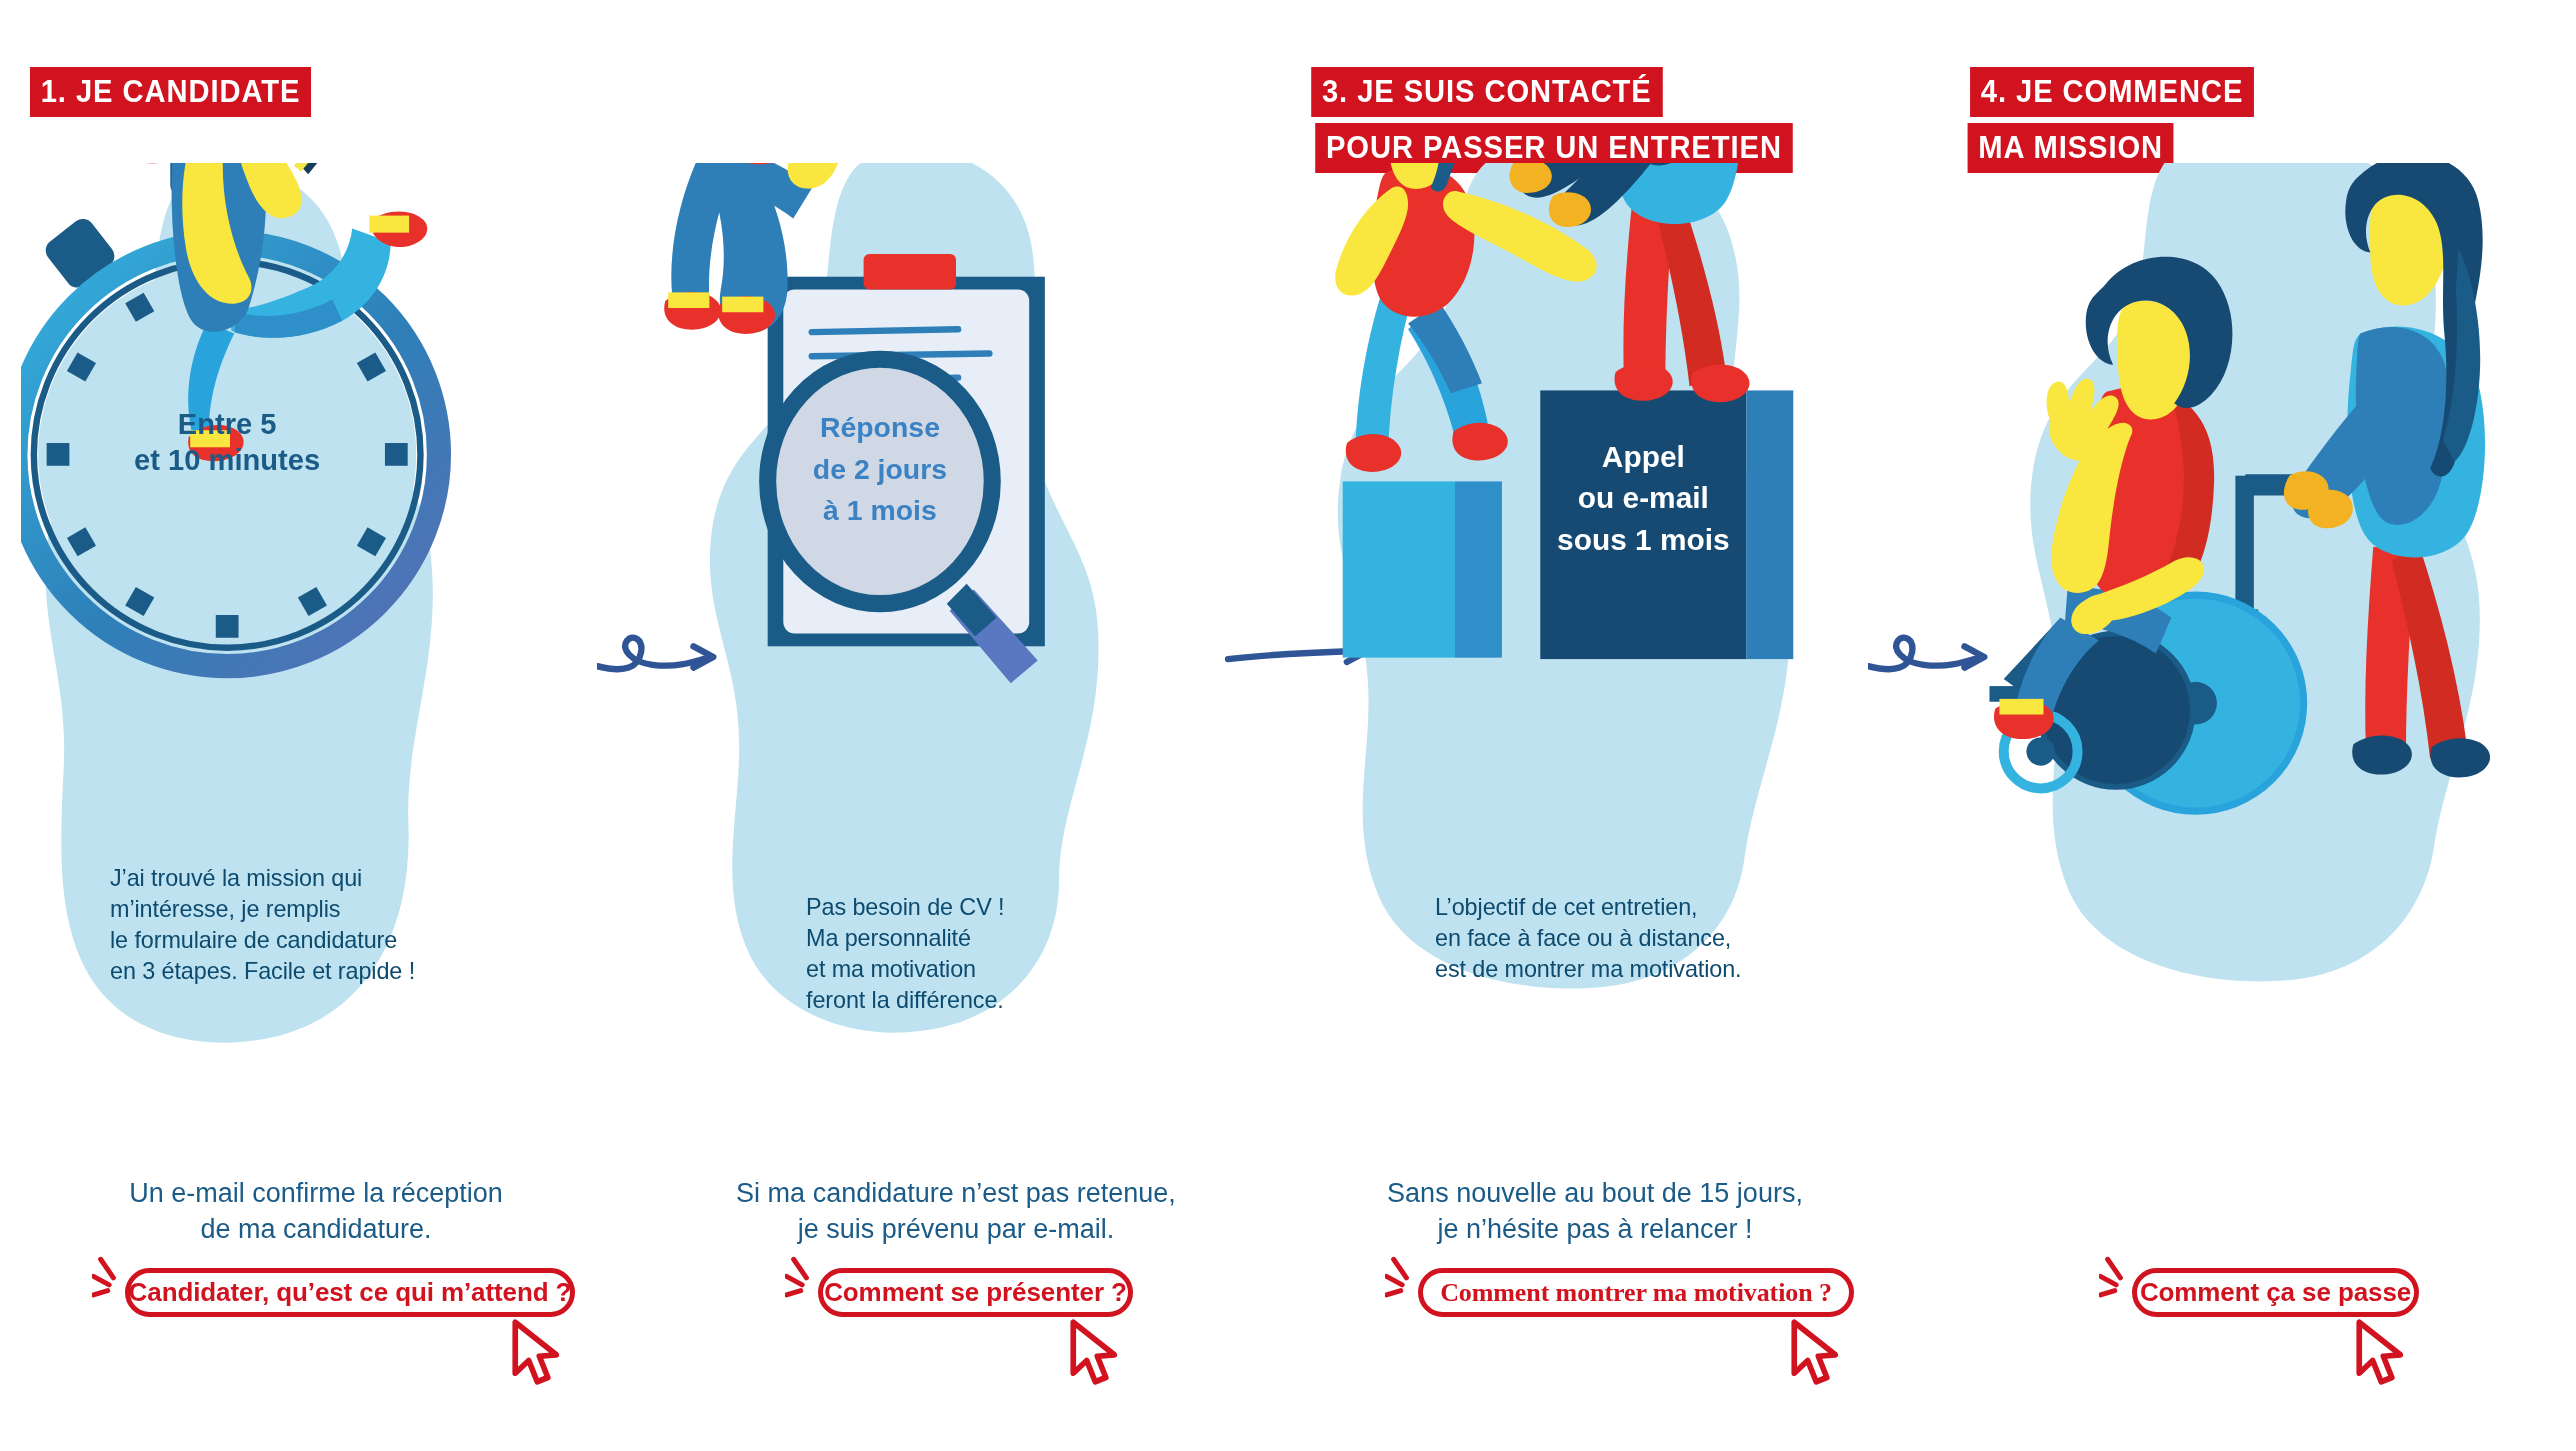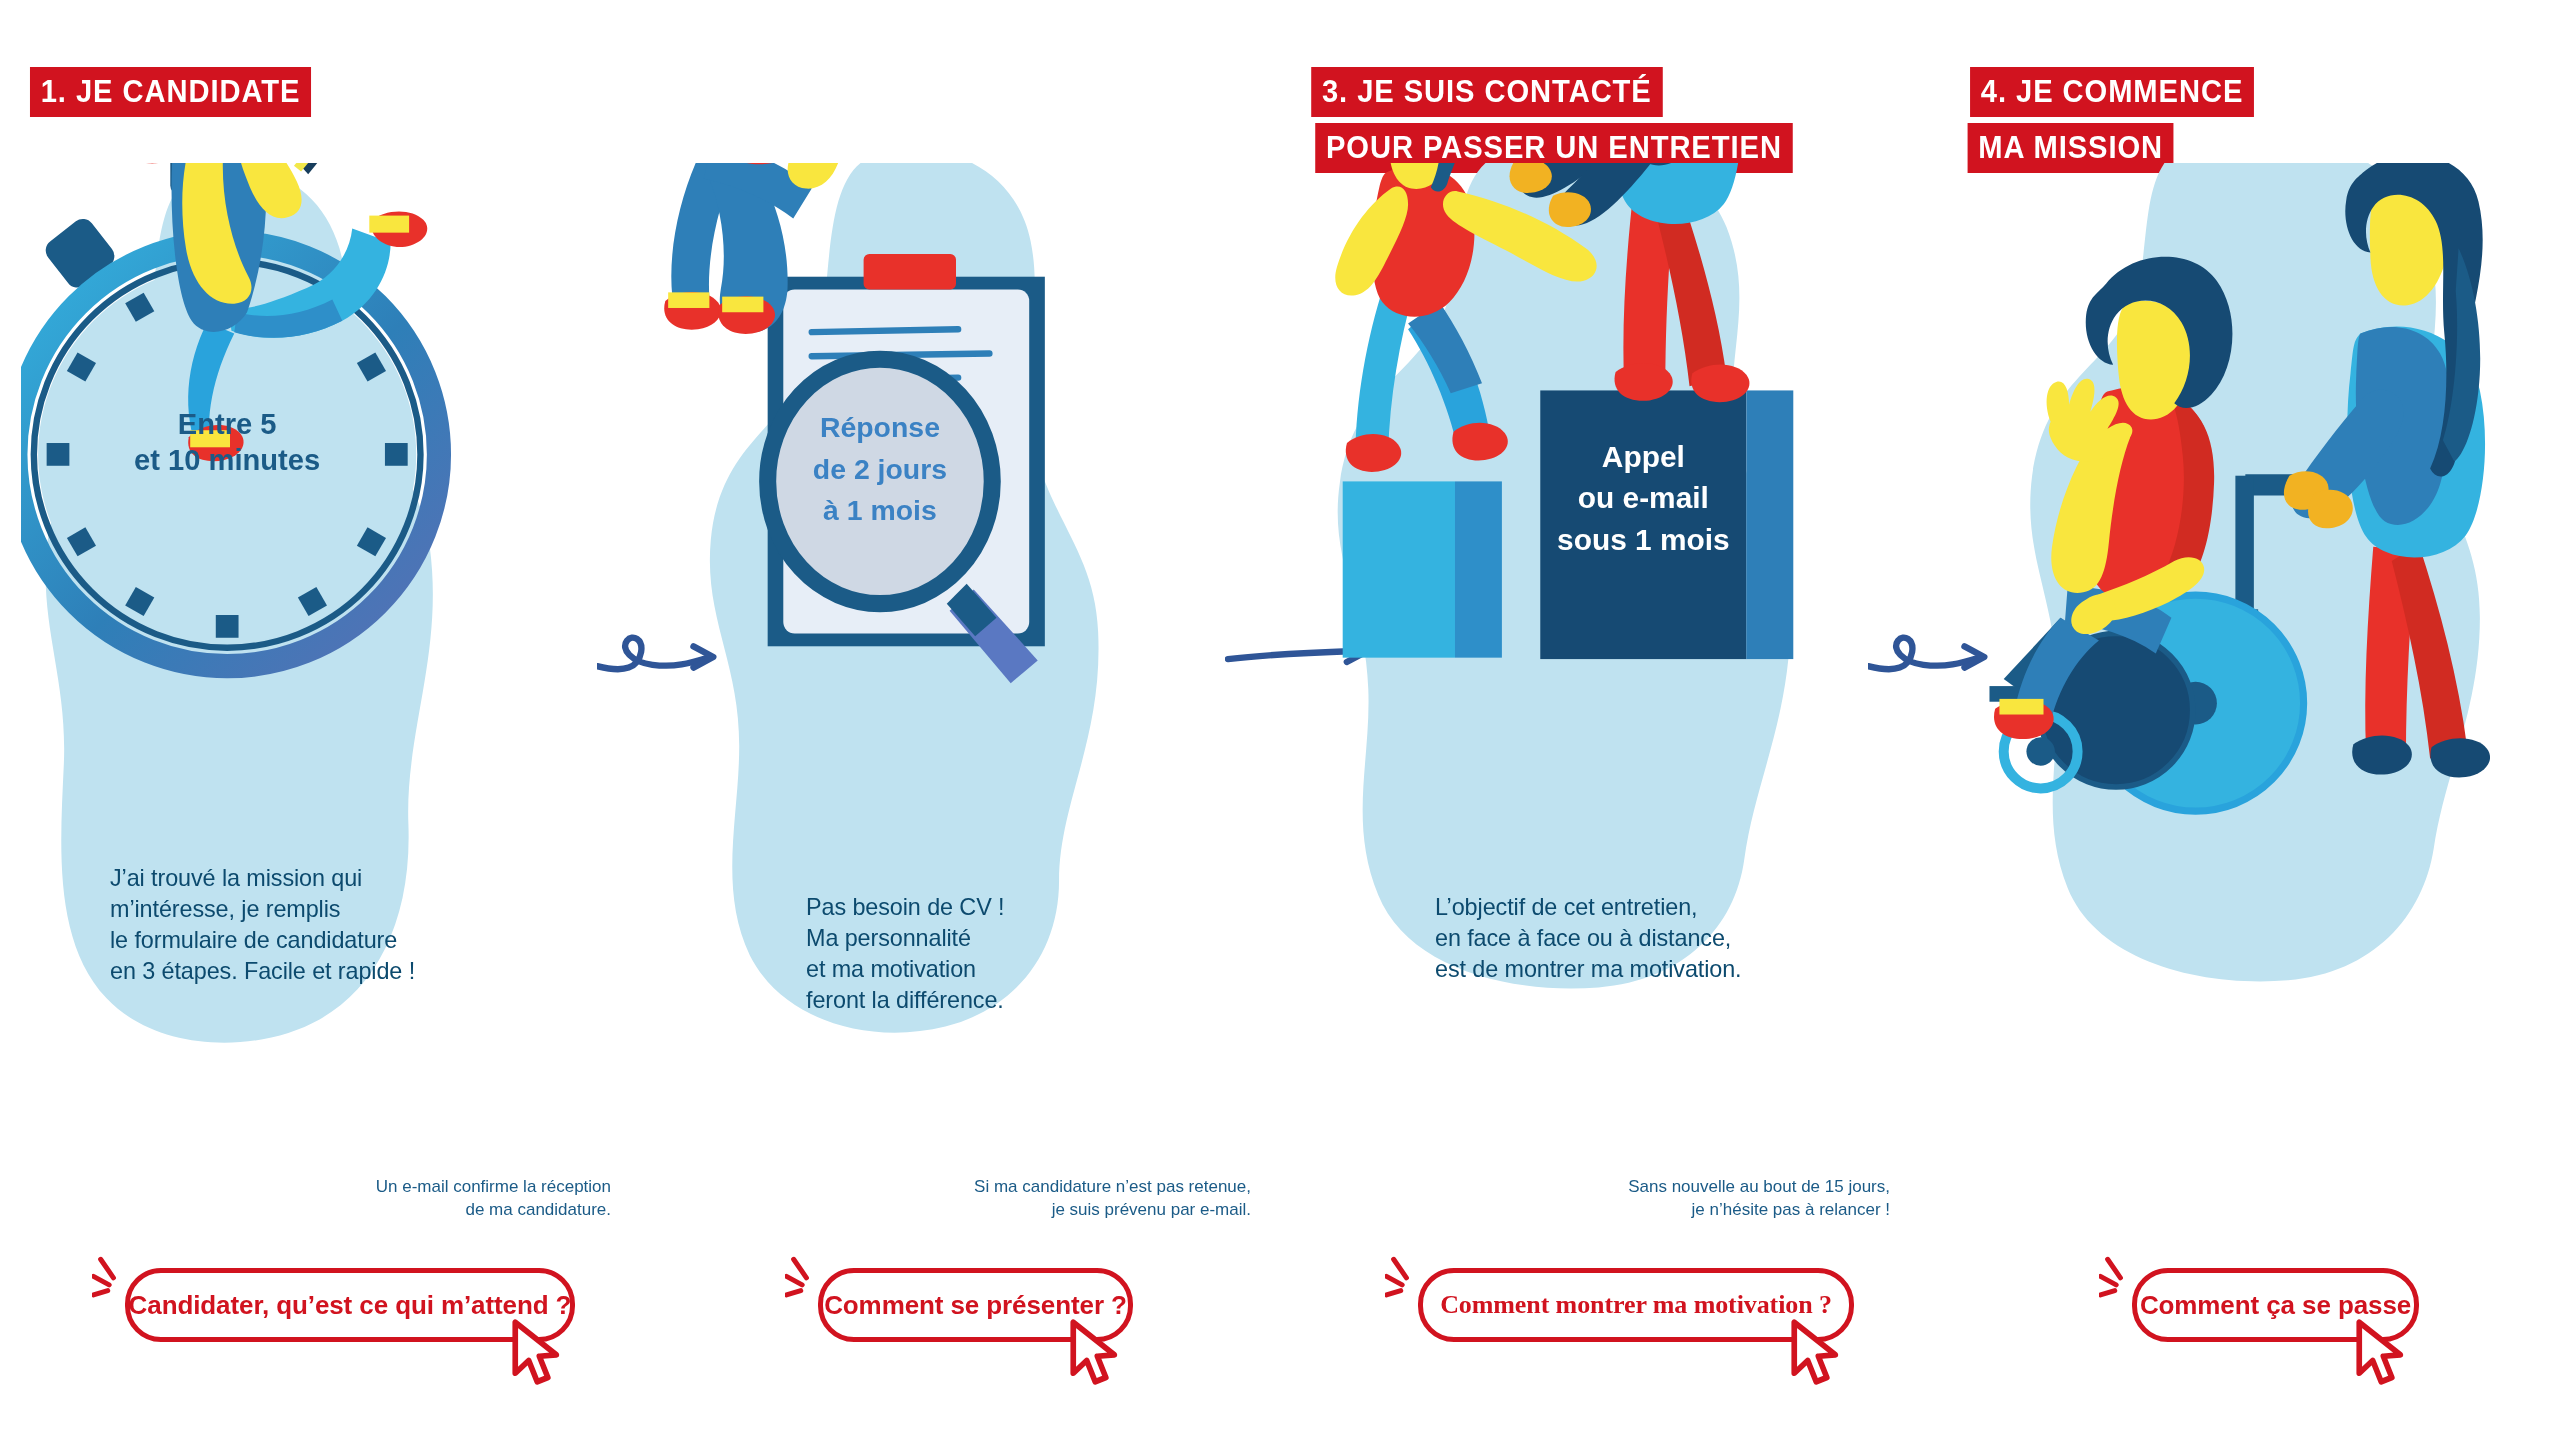--- a/index.html
+++ b/index.html
@@ -77,23 +77,23 @@
   }
   #cap-1 { top: 863px; left: 110px; text-align: left; }
   #cap-2 { top: 892px; left: 806px; text-align: left; }
   #cap-3 { top: 892px; left: 1435px; text-align: left; }
   #cap-4 { top: 892px; left: 2078px; text-align: left; }
 
   
   .footer-note {
     position: absolute;
     width: 590px;
-    text-align: right;
+    text-align: center;
     color: #1b5b87;
-    font-size: 17px;
+    font-size: 27px;
     line-height: 1.33;
     white-space: pre-line;
   }
   #note-1 { top: 1176px; left: 21px; }
   #note-2 { top: 1176px; left: 661px; }
   #note-3 { top: 1176px; left: 1300px; }
 
   
   .cta-wrap {
     position: absolute;
@@ -102,21 +102,21 @@
   #cta-1 { top: 1261px; left: 92px;  width: 483px; }
   #cta-2 { top: 1261px; left: 785px; width: 348px; }
   #cta-3 { top: 1261px; left: 1385px; width: 469px; font-family: Liberation Serif, serif; }
   #cta-4 { top: 1261px; left: 2099px; width: 320px; }
 
   .cta-pill {
     position: absolute;
     left: 33px;
     top: 7px;
     right: 0;
-    height: 74px;
+    height: 49px;
     border: 5px solid #d1131f;
     border-radius: 36px;
     background: transparent;
     display: flex;
     align-items: center;
     justify-content: center;
     cursor: pointer;
   }
   .cta-label {
     color: #d1131f;

